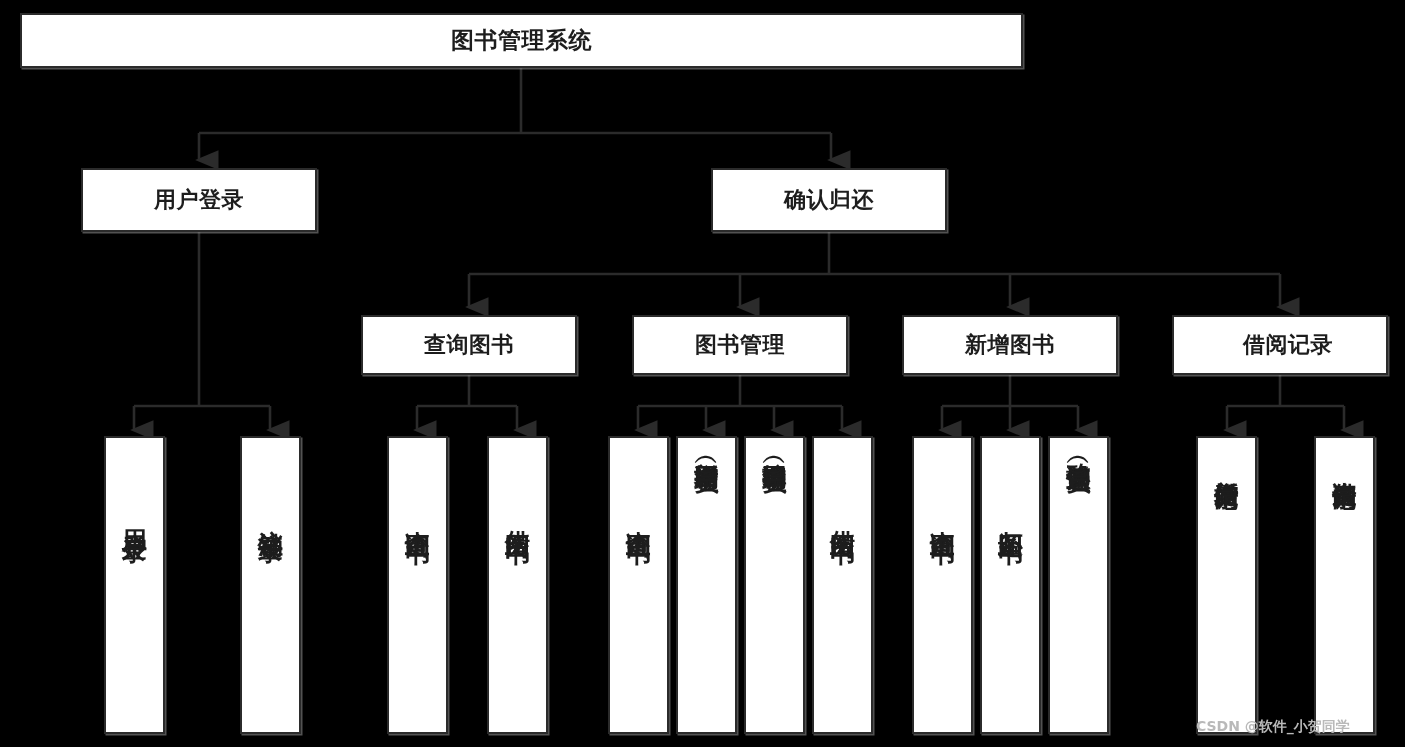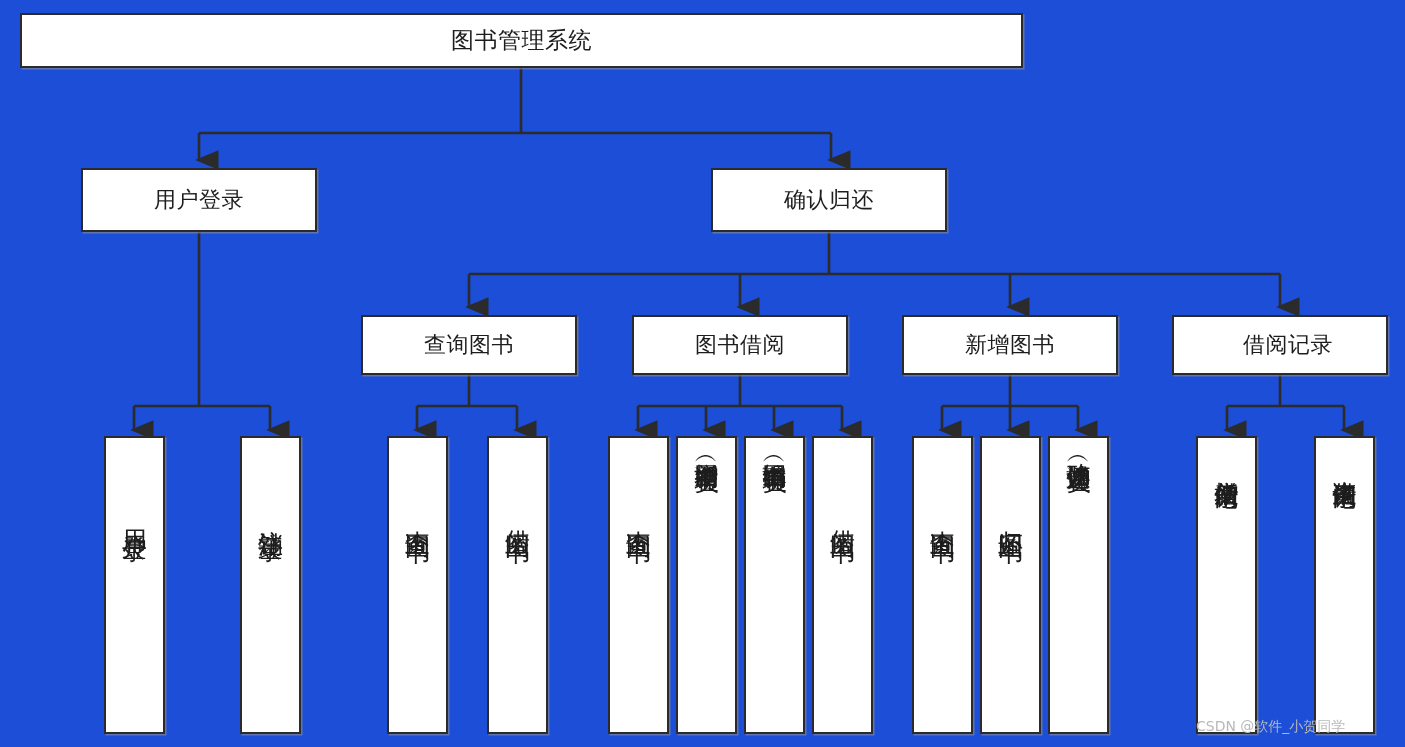--- a/index.html
+++ b/index.html
@@ -5,22 +5,23 @@
 <style>
   html,body{margin:0;padding:0;background:#ffffff;}
   body{
     font-family:"Liberation Sans","DejaVu Sans",sans-serif;
     color:#222;
   }
   #canvas{
     position:relative;
     width:1405px;
     height:747px;
-    background:#1d4ed8;
+    background:#000000;
     overflow:hidden;
+    font-weight:bold;
   }
   svg.wires{
     position:absolute;
     left:0;top:0;
     width:1405px;
     height:747px;
     pointer-events:none;
   }
   .node{
     position:absolute;
@@ -126,21 +127,21 @@
     <span class="lbl">用户登录</span>
   </div>
   <div class="node h-node" style="left:711px;top:168px;width:236px;height:64px;">
     <span class="lbl">确认归还</span>
   </div>
 
   <div class="node h-node" style="left:361px;top:315px;width:216px;height:60px;">
     <span class="lbl">查询图书</span>
   </div>
   <div class="node h-node" style="left:632px;top:315px;width:216px;height:60px;">
-    <span class="lbl">图书借阅</span>
+    <span class="lbl">图书管理</span>
   </div>
   <div class="node h-node" style="left:902px;top:315px;width:216px;height:60px;">
     <span class="lbl">新增图书</span>
   </div>
   <div class="node h-node" style="left:1172px;top:315px;width:216px;height:60px;padding-left:16px;">
     <span class="lbl">借阅记录</span>
   </div>
 
   <div class="node v-node" style="left:104px;top:436px;width:61px;height:298px;padding-top:72px;">
     <span class="lbl">用户登录</span>

